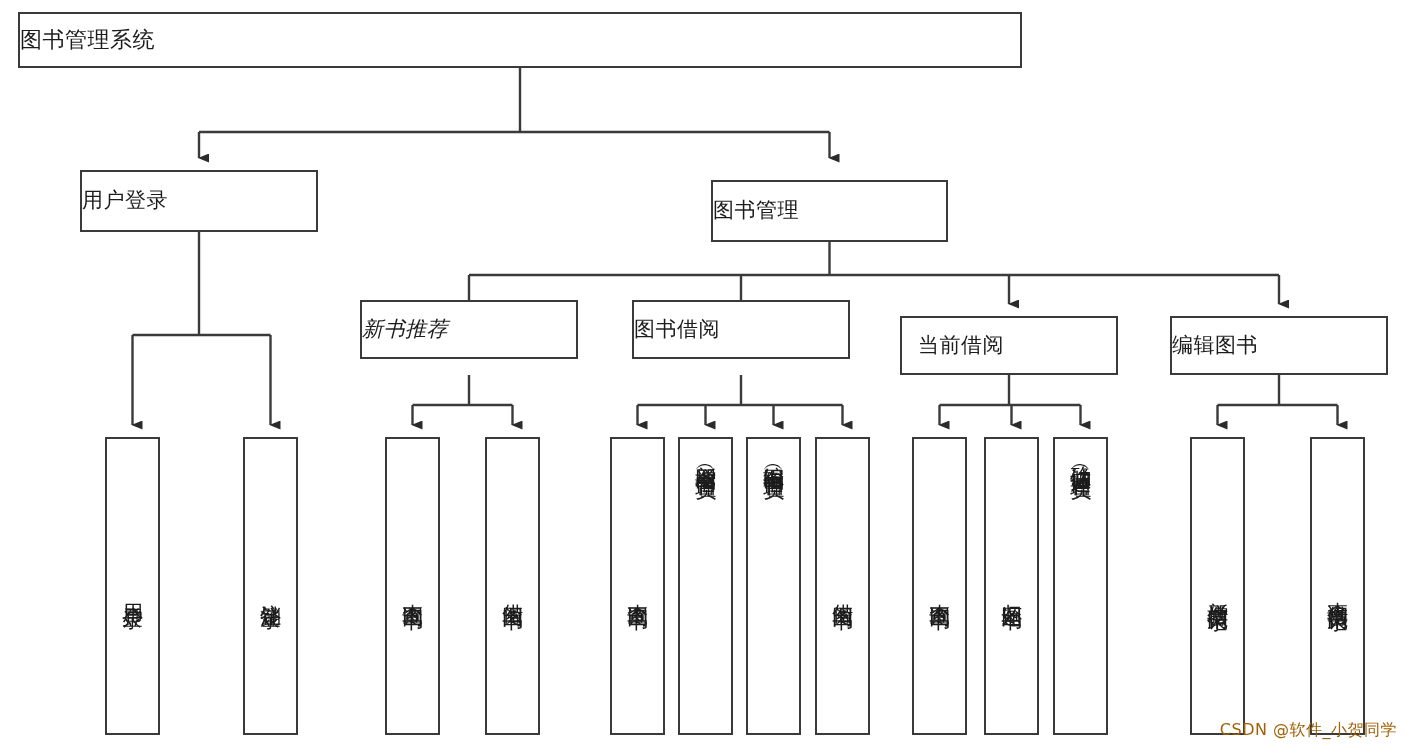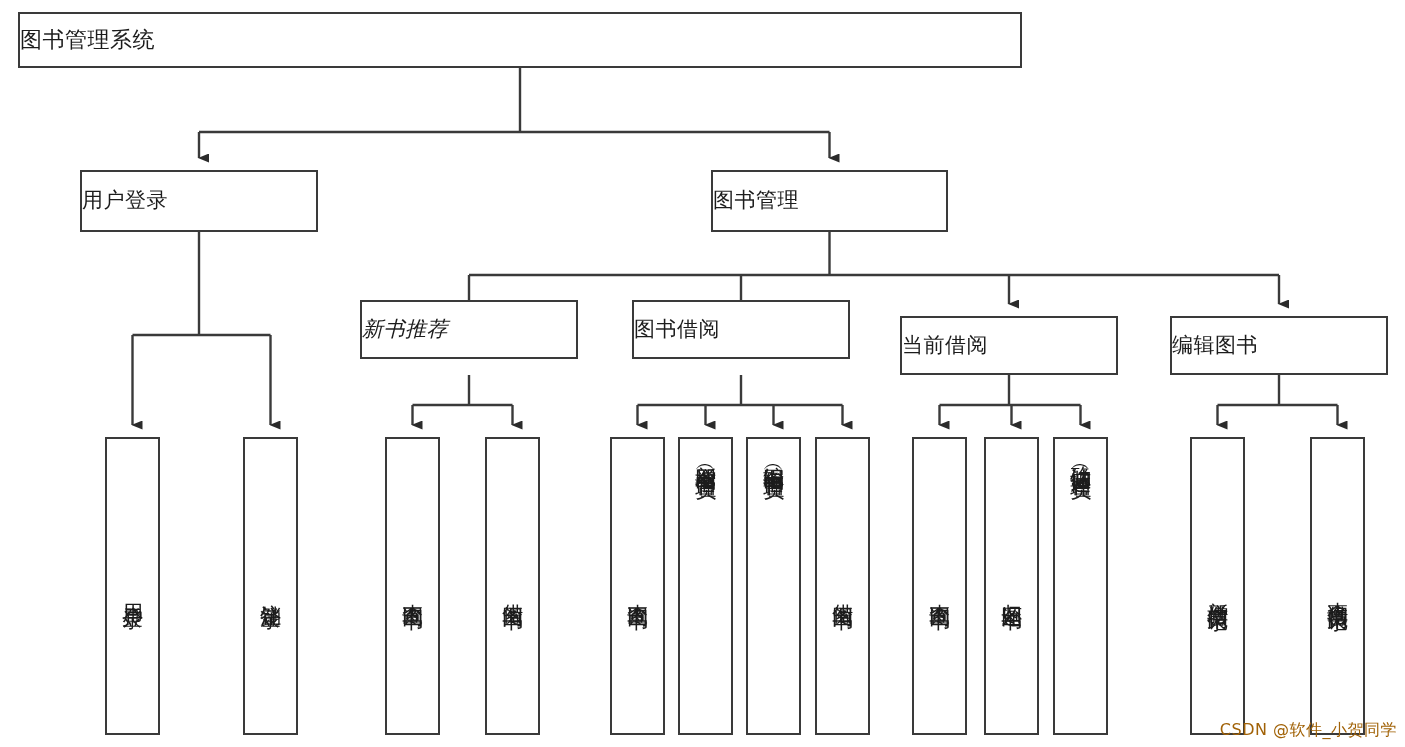--- a/index.html
+++ b/index.html
@@ -118,30 +118,30 @@
         <path d="M 1337.5 405 L 1337.5 425" marker-end="url(#arrowhead)"></path>
       </g>
   </svg>
   <div id="nodes">
       <div class="node horiz root" style="left: 18px; top: 12px; width: 1004px; height: 56px;">
         <span class="hlabel">图书管理系统</span>
       </div>
       <div class="node horiz" style="left: 80px; top: 170px; width: 238px; height: 62px;">
         <span class="hlabel">用户登录</span>
       </div>
-      <div class="node horiz" style="left: 711px; top: 170px; width: 237px; height: 62px;">
+      <div class="node horiz" style="left: 711px; top: 180px; width: 237px; height: 62px;">
         <span class="hlabel">图书管理</span>
       </div>
       <div class="node horiz" style="left: 360px; top: 300px; width: 218px; height: 59px; font-style: italic;">
         <span class="hlabel">新书推荐</span>
       </div>
       <div class="node horiz" style="left: 632px; top: 300px; width: 218px; height: 59px;">
         <span class="hlabel">图书借阅</span>
       </div>
-      <div class="node horiz" style="left: 900px; top: 316px; width: 218px; height: 59px;">
+      <div class="node horiz" style="left: 900px; top: 316px; width: 218px; height: 59px; padding-left: 16px;">
         <span class="hlabel">当前借阅</span>
       </div>
       <div class="node horiz" style="left: 1170px; top: 316px; width: 218px; height: 59px;">
         <span class="hlabel">编辑图书</span>
       </div>
       <div class="node vert center" style="left: 105px; top: 437px; width: 55px; height: 298px;">
         <span class="vlabel">用户登录</span>
       </div>
       <div class="node vert center" style="left: 243px; top: 437px; width: 55px; height: 298px;">
         <span class="vlabel">注销登录</span>

